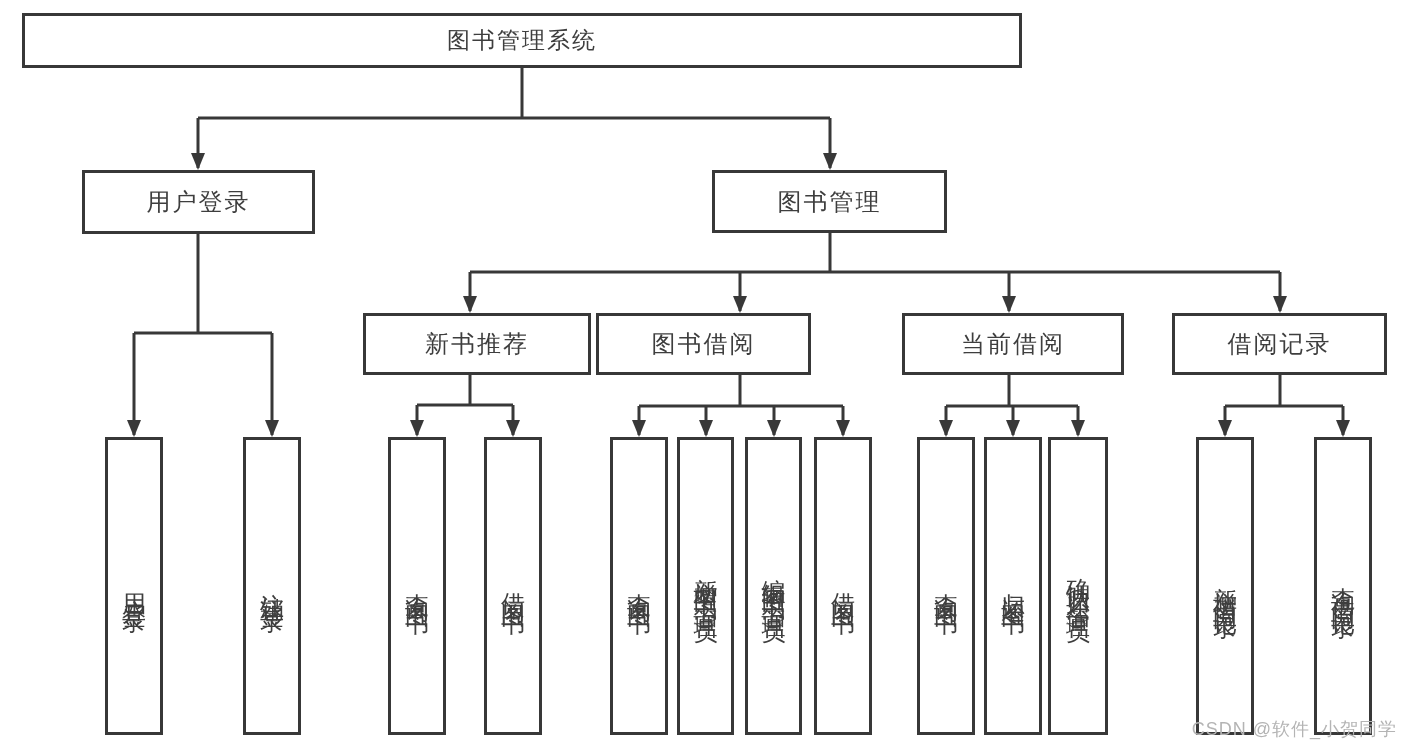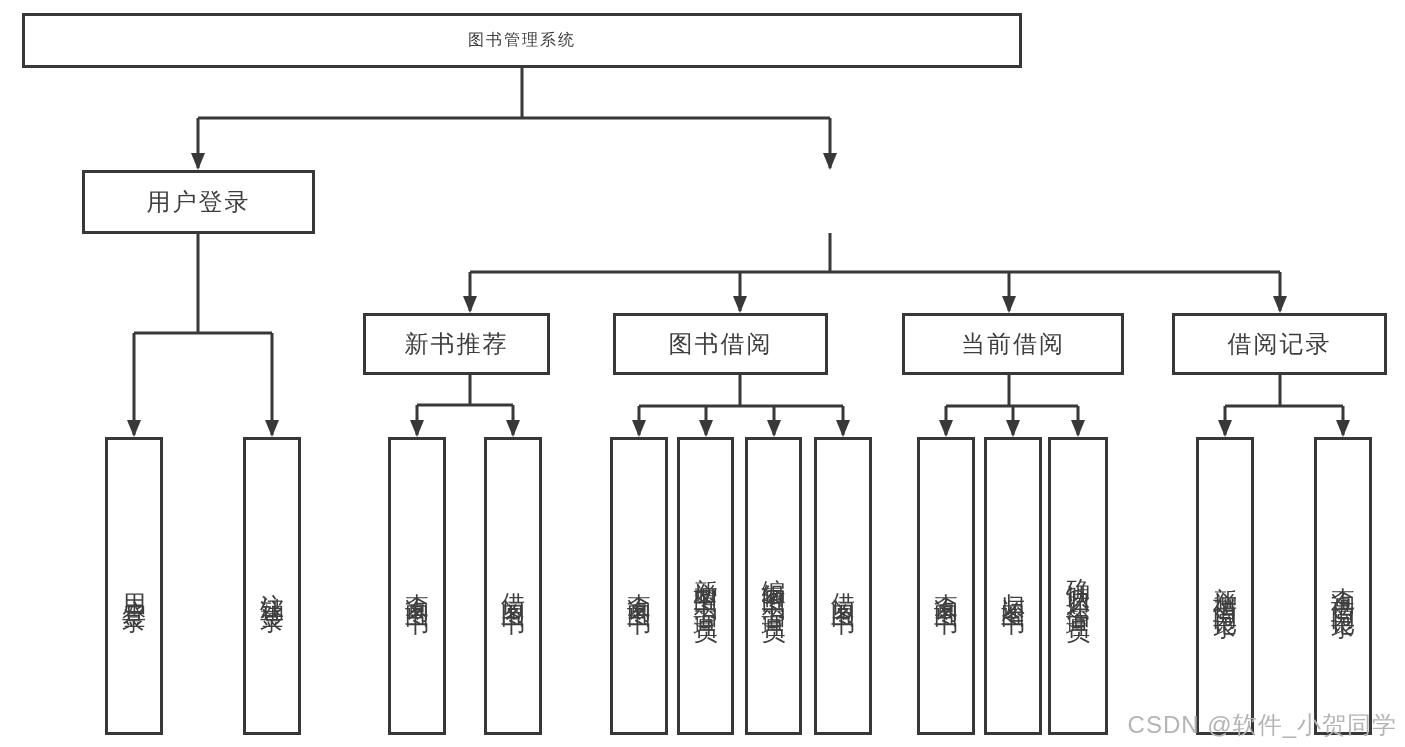--- a/index.html
+++ b/index.html
@@ -42,38 +42,38 @@
     display: flex;
     align-items: center;
     justify-content: center;
     color: var(--text);
   }
   .node.h {
     font-size: 24px;
     letter-spacing: 2px;
   }
   .node.root-box {
-    font-size: 16px;
+    font-size: 23px;
     letter-spacing: 2px;
   }
   .node.v span {
     writing-mode: vertical-rl;
     text-orientation: mixed;
     font-size: 24px;
     letter-spacing: 6px;
     line-height: 1;
     white-space: nowrap;
   }
 
   .watermark {
     position: absolute;
     right: 8px;
     bottom: 6px;
     color: var(--watermark);
-    font-size: 24px;
+    font-size: 18px;
     letter-spacing: 1px;
     z-index: 5;
     white-space: nowrap;
     margin-top: 8px;
   }
 </style>
 </head>
 <body>
 
 <div class="canvas">
@@ -114,25 +114,28 @@
     <polygon points="1336,420 1350,420 1343,437"></polygon>
   </svg>
 
   <div class="node h root-box" style="left:22px; top:13px; width:1000px; height:55px;">
     <span>图书管理系统</span>
   </div>
 
   <div class="node h" style="left:82px; top:170px; width:233px; height:64px;">
     <span>用户登录</span>
   </div>
+  <div class="node h" style="left:712px; top:170px; width:235px; height:63px;">
+    <span>图书管理</span>
+  </div>
 
-  <div class="node h" style="left:363px; top:313px; width:187px; height:62px;">
+  <div class="node h" style="left:363px; top:313px; width:228px; height:62px;">
     <span>新书推荐</span>
   </div>
-  <div class="node h" style="left:613px; top:313px; width:215px; height:62px;">
+  <div class="node h" style="left:596px; top:313px; width:215px; height:62px;">
     <span>图书借阅</span>
   </div>
   <div class="node h" style="left:902px; top:313px; width:222px; height:62px;">
     <span>当前借阅</span>
   </div>
   <div class="node h" style="left:1172px; top:313px; width:215px; height:62px;text-align:right;">
     <span>借阅记录</span>
   </div>
 
   <div class="node v" style="left:105px; top:437px; width:58px; height:298px;">

